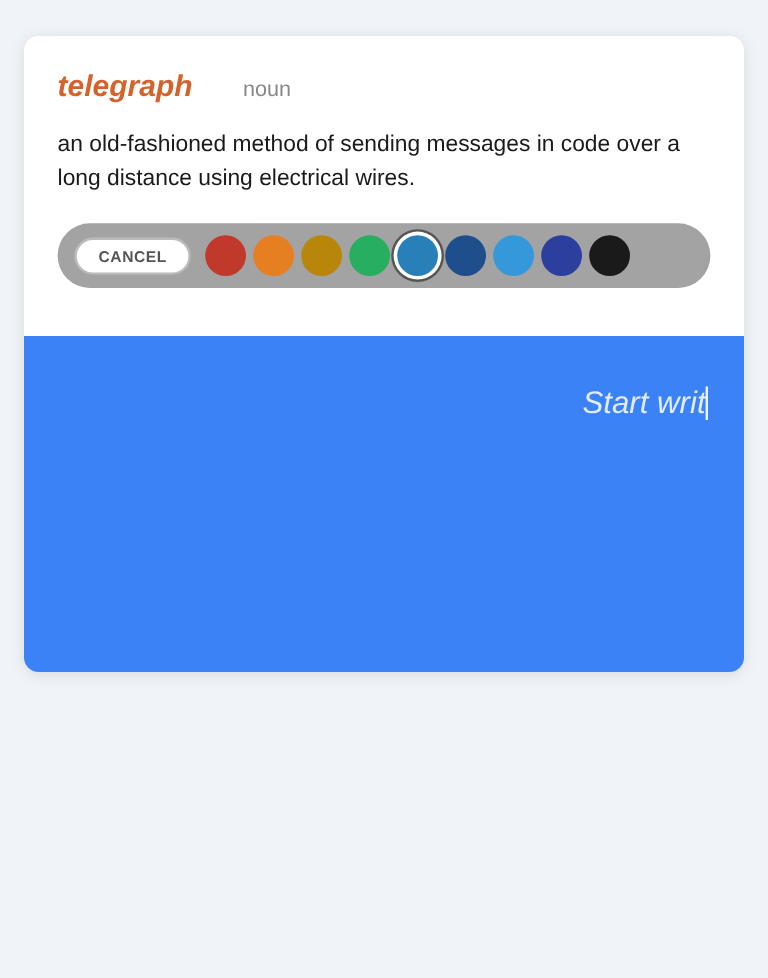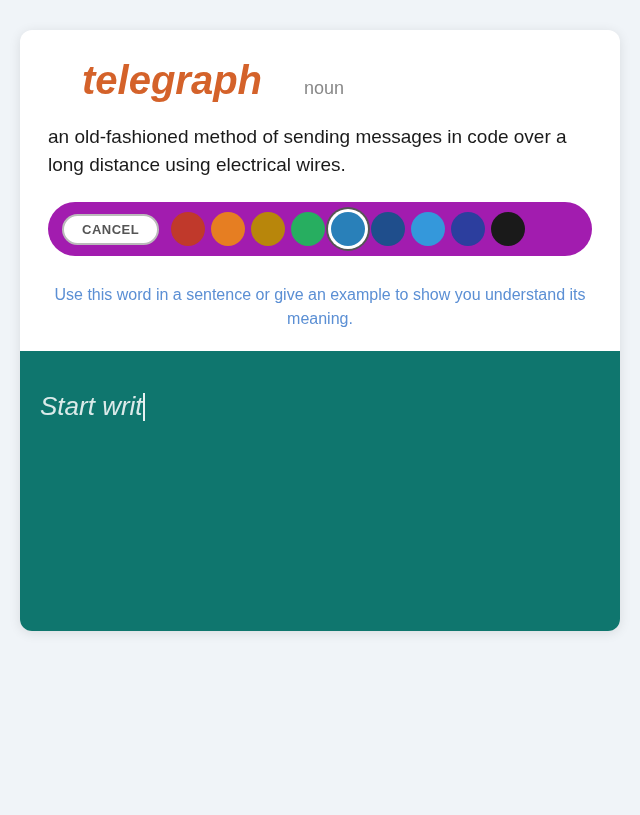--- a/index.html
+++ b/index.html
@@ -30,50 +30,49 @@
     }
 
     .word-header {
       display: flex;
       align-items: baseline;
       gap: 10px;
       margin-bottom: 20px;
     }
 
     .word-title {
-      font-size: 40px;
+      font-size: 25px;
       font-weight: 900;
       color: #d4622a;
       font-style: italic;
-      margin-left: 34px;
     }
 
     .word-pos {
       font-size: 18px;
       font-weight: 400;
       color: #888;
       margin-left: 32px;
     }
 
     .definition {
       font-size: 19px;
       font-weight: 400;
       color: #1a1a1a;
       line-height: 1.45;
       margin-bottom: 24px;
     }
 
     .color-toolbar {
-      background: #a21caf;
+      background: #a3a3a3;
       border-radius: 50px;
       padding: 10px 14px;
       display: flex;
       align-items: center;
       gap: 12px;
-      margin-bottom: 27px;
+      margin-bottom: 40px;
     }
 
     .cancel-btn {
       background: #fff;
       border: 2px solid #bbb;
       border-radius: 50px;
       padding: 6px 18px;
       font-size: 13px;
       font-weight: 700;
       color: #555;
@@ -119,29 +118,29 @@
     .instruction-text {
       text-align: center;
       color: #5b8fd4;
       font-size: 16px;
       line-height: 1.5;
       margin-bottom: 0;
       padding-bottom: 20px;
     }
 
     .writing-area {
-      background: #0f766e;
+      background: #3b82f6;
       width: calc(100% + 56px);
       margin-left: -28px;
       margin-right: -28px;
       min-height: 280px;
       display: flex;
       align-items: flex-start;
-      justify-content: flex-start;
-      padding: 40px 20px;
+      justify-content: flex-end;
+      padding: 40px 30px;
       cursor: text;
       position: relative;
     }
 
     .writing-area-placeholder {
       color: rgba(255,255,255,0.85);
       font-size: 26px;
       font-weight: 400;
       font-style: italic;
       text-align: center;
@@ -186,21 +185,20 @@
         <button class="color-dot" title="green" style="background: rgb(39, 174, 96);"></button>
         <button class="color-dot selected" title="teal-blue" style="background: rgb(41, 128, 185);"></button>
         <button class="color-dot" title="dark-blue" style="background: rgb(31, 78, 140);"></button>
         <button class="color-dot" title="medium-blue" style="background: rgb(52, 152, 219);"></button>
         <button class="color-dot" title="royal-blue" style="background: rgb(44, 62, 158);"></button>
         <button class="color-dot" title="black" style="background: rgb(26, 26, 26);"></button>
       </div>
 
   </div>
 
-  <p class="instruction-text">Use this word in a sentence or give an example to show you understand its meaning.</p>
 
   <div class="writing-area">
     <div class="writing-area-placeholder">
       <span>Start writ</span>
         <span class="cursor-line"></span>
     </div>
   </div>
 
 </div>
 

